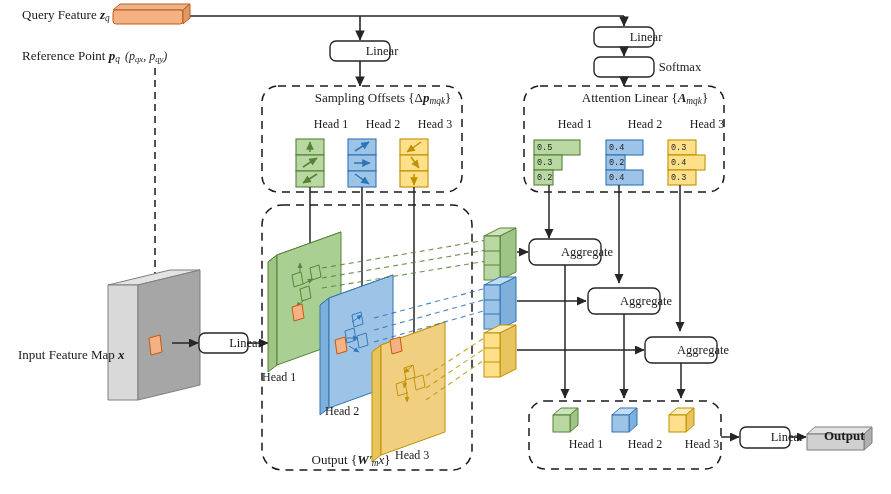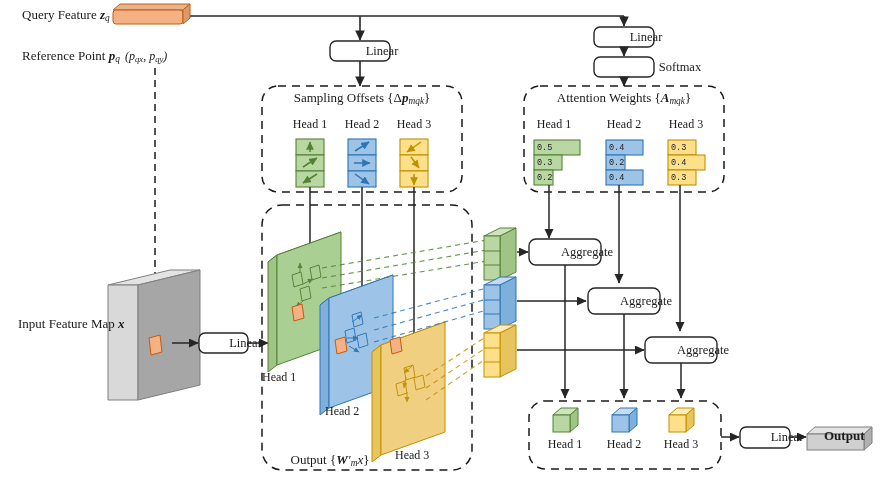--- a/index.html
+++ b/index.html
@@ -5,21 +5,21 @@
   html,body{margin:0;padding:0;background:#ffffff;}
   body{width:891px;height:494px;position:relative;overflow:hidden;
        font-family:"Liberation Serif","DejaVu Serif",serif;color:#1a1a1a;}
   #stage{position:absolute;inset:0;width:739px;height:494px;}
   svg#canvas{position:absolute;left:0;top:0;width:891px;height:494px;}
   .lbl{position:absolute;white-space:nowrap;font-family:"Liberation Serif",serif;}
   .lbl i{font-style:italic;}
   .sub{font-size:.72em;vertical-align:-.25em;font-style:italic;}
   .bmath{font-weight:bold;font-style:italic;}
   .t13{font-size:13px;} .t12{font-size:12px;}
-  .ctr{transform:translateX(-50%);}
+  .ctr{transform:translateX(-50%);margin-left:21px;}
   .boxtxt{position:absolute;display:flex;align-items:center;justify-content:center;
           font-size:12.5px;pointer-events:none;margin-left:22px;}
   .wval{position:absolute;font-size:8.5px;font-family:Liberation Mono, monospace;color:#222;}
 </style>
 </head>
 <body>
 
 <div id="stage">
 
 <svg id="canvas" viewBox="0 0 891 494">
@@ -278,21 +278,21 @@
 </div>
 
 <div class="lbl t13" style="left:22px;top:48px;">
   <span>Reference Point</span>
   <span class="bmath">p</span><span class="sub">q</span>
 </div>
 <div class="lbl t12" style="left:125px;top:49px;">
   <i>(p<span class="sub">qx</span>, p<span class="sub">qy</span>)</i>
 </div>
 
-<div class="lbl t13" style="left:18px;top:316px;">
+<div class="lbl t13" style="left:18px;top:347px;">
   <span>Input Feature Map</span> <span class="bmath">x</span>
 </div>
 
 <div class="boxtxt" style="left:330px;top:41px;width:60px;height:20px;">Linear</div>
 <div class="boxtxt" style="left:594px;top:27px;width:60px;height:20px;">Linear</div>
 <div class="boxtxt" style="left:594px;top:57px;width:60px;height:20px;padding-left:34px;">Softmax</div>
 <div class="boxtxt" style="left:199px;top:333px;width:49px;height:20px;">Linear</div>
 <div class="boxtxt" style="left:740px;top:427px;width:50px;height:21px;">Linear</div>
 <div class="boxtxt" style="left:529px;top:239px;width:72px;height:26px;">Aggregate</div>
 <div class="boxtxt" style="left:588px;top:288px;width:72px;height:26px;">Aggregate</div>
@@ -302,21 +302,21 @@
 
 <div class="lbl t13 ctr" style="left:362px;top:90px;">
   <span>Sampling Offsets</span>
   {Δ<span class="bmath">p</span><span class="sub">mqk</span>}
 </div>
 <div class="lbl t12 ctr" style="left:310px;top:117px;">Head 1</div>
 <div class="lbl t12 ctr" style="left:362px;top:117px;">Head 2</div>
 <div class="lbl t12 ctr" style="left:414px;top:117px;">Head 3</div>
 
 <div class="lbl t13 ctr" style="left:624px;top:90px;">
-  <span>Attention Weights</span>
+  <span>Attention Linear</span>
   {<span class="bmath">A</span><span class="sub">mqk</span>}
 </div>
 <div class="lbl t12 ctr" style="left:554px;top:117px;">Head 1</div>
 <div class="lbl t12 ctr" style="left:624px;top:117px;">Head 2</div>
 <div class="lbl t12 ctr" style="left:686px;top:117px;">Head 3</div>
 
 <div class="wval" style="left:537px;top:143px;">0.5</div>
 <div class="wval" style="left:537px;top:158px;">0.3</div>
 <div class="wval" style="left:537px;top:173px;">0.2</div>
 <div class="wval" style="left:609px;top:143px;">0.4</div>

